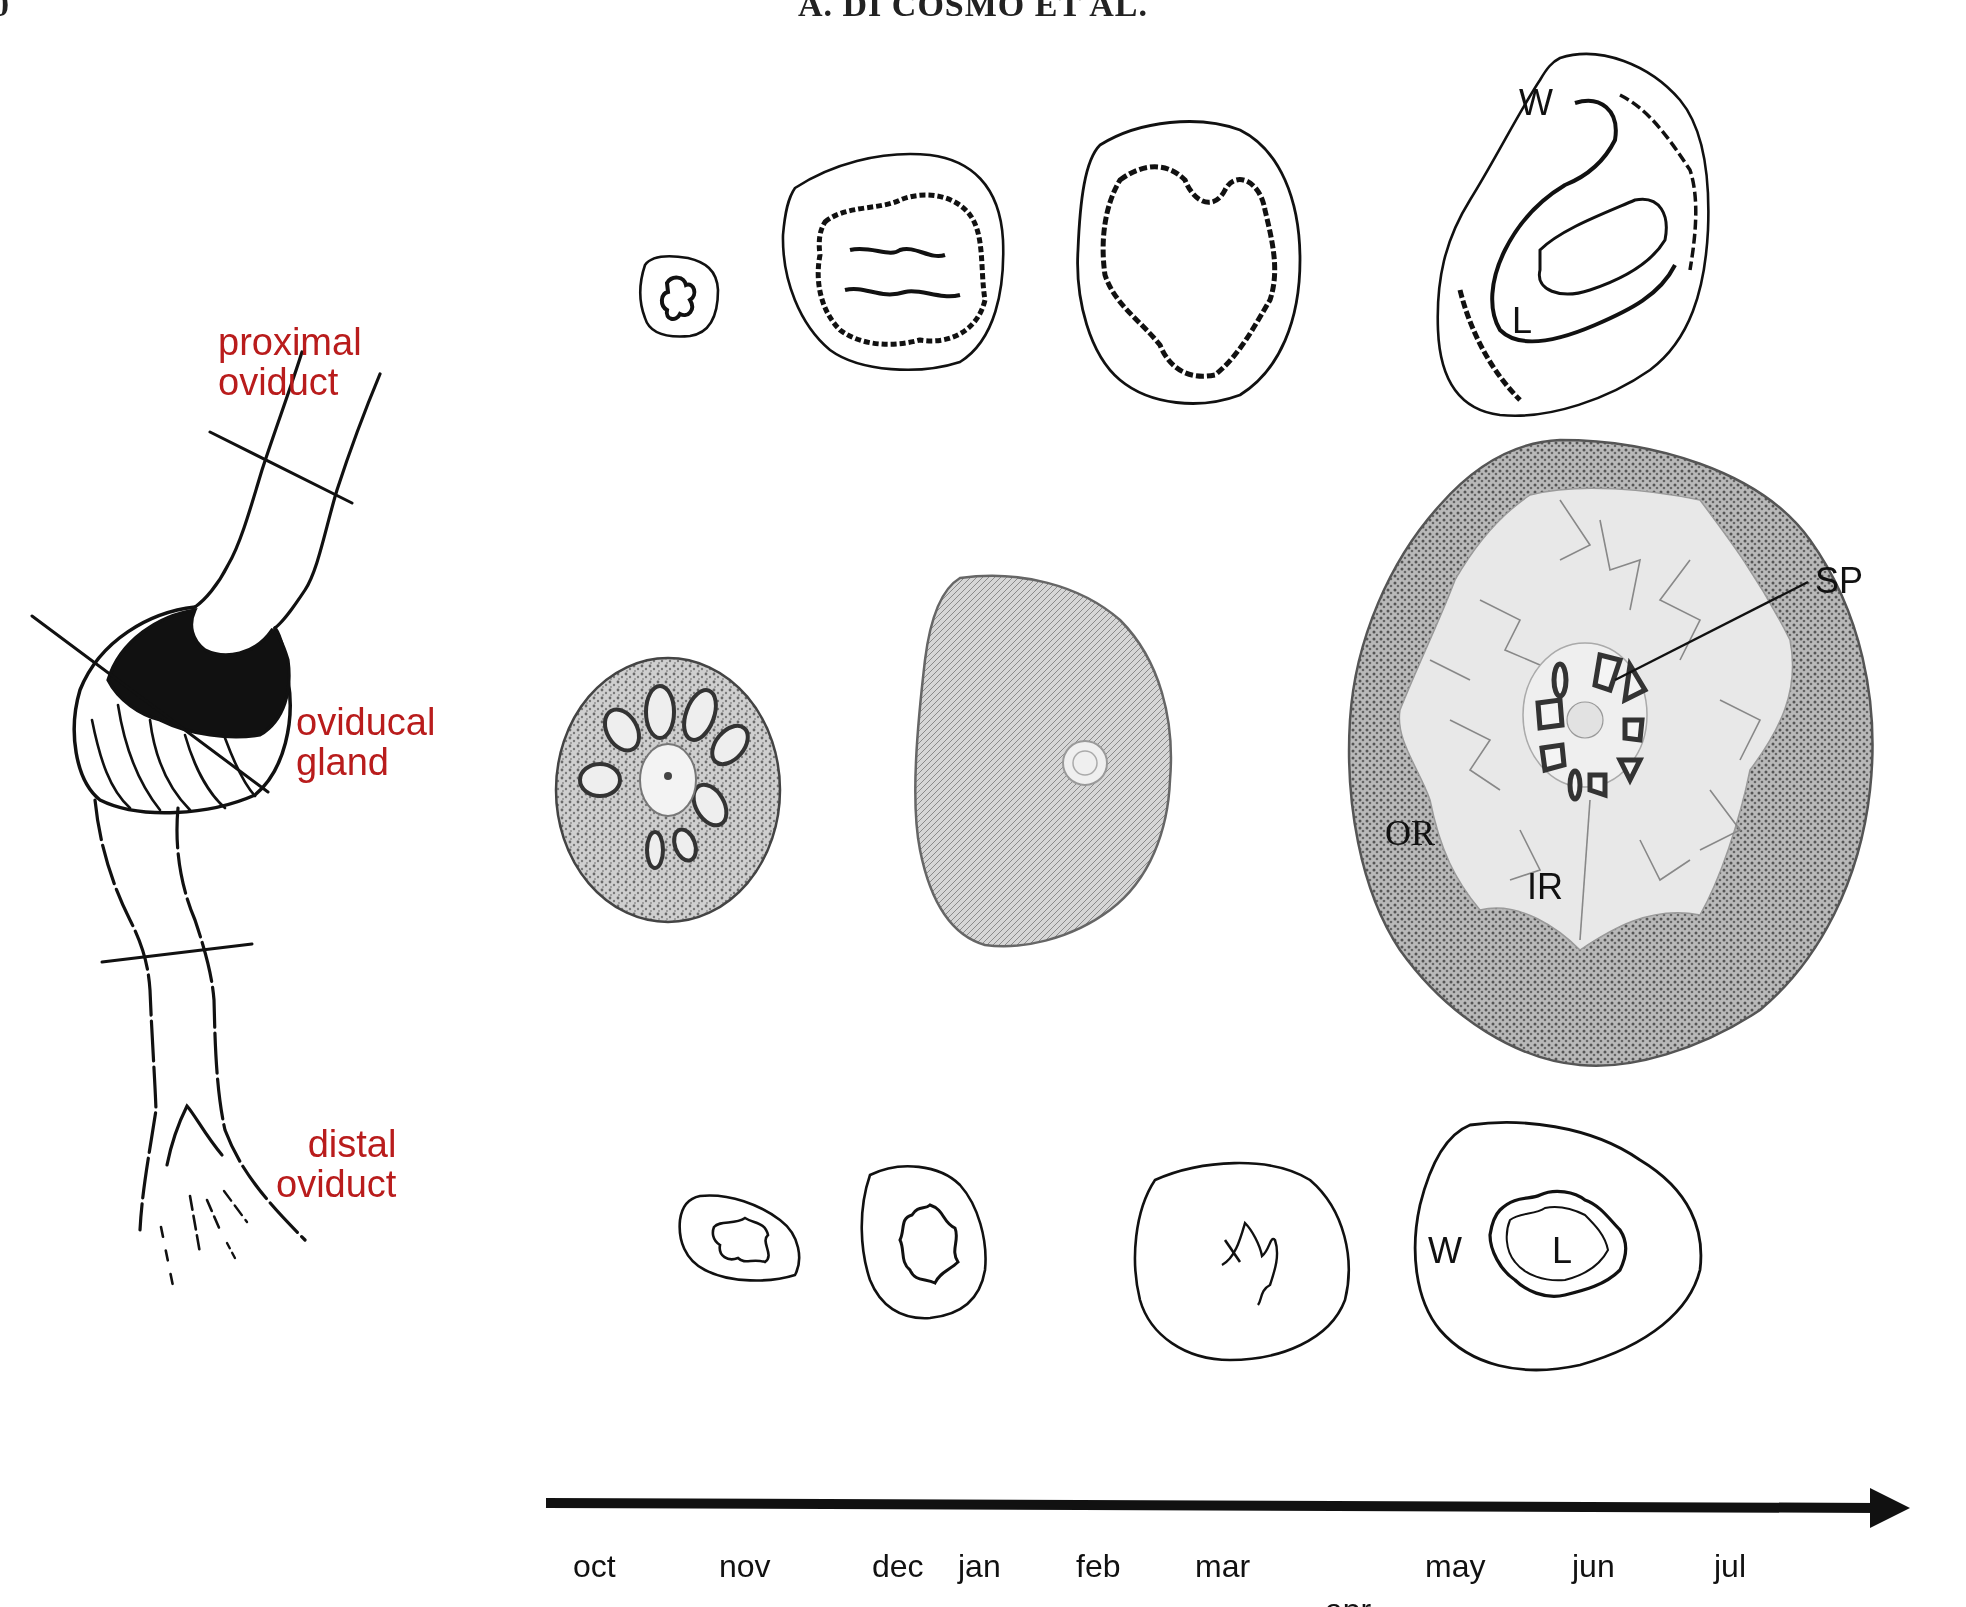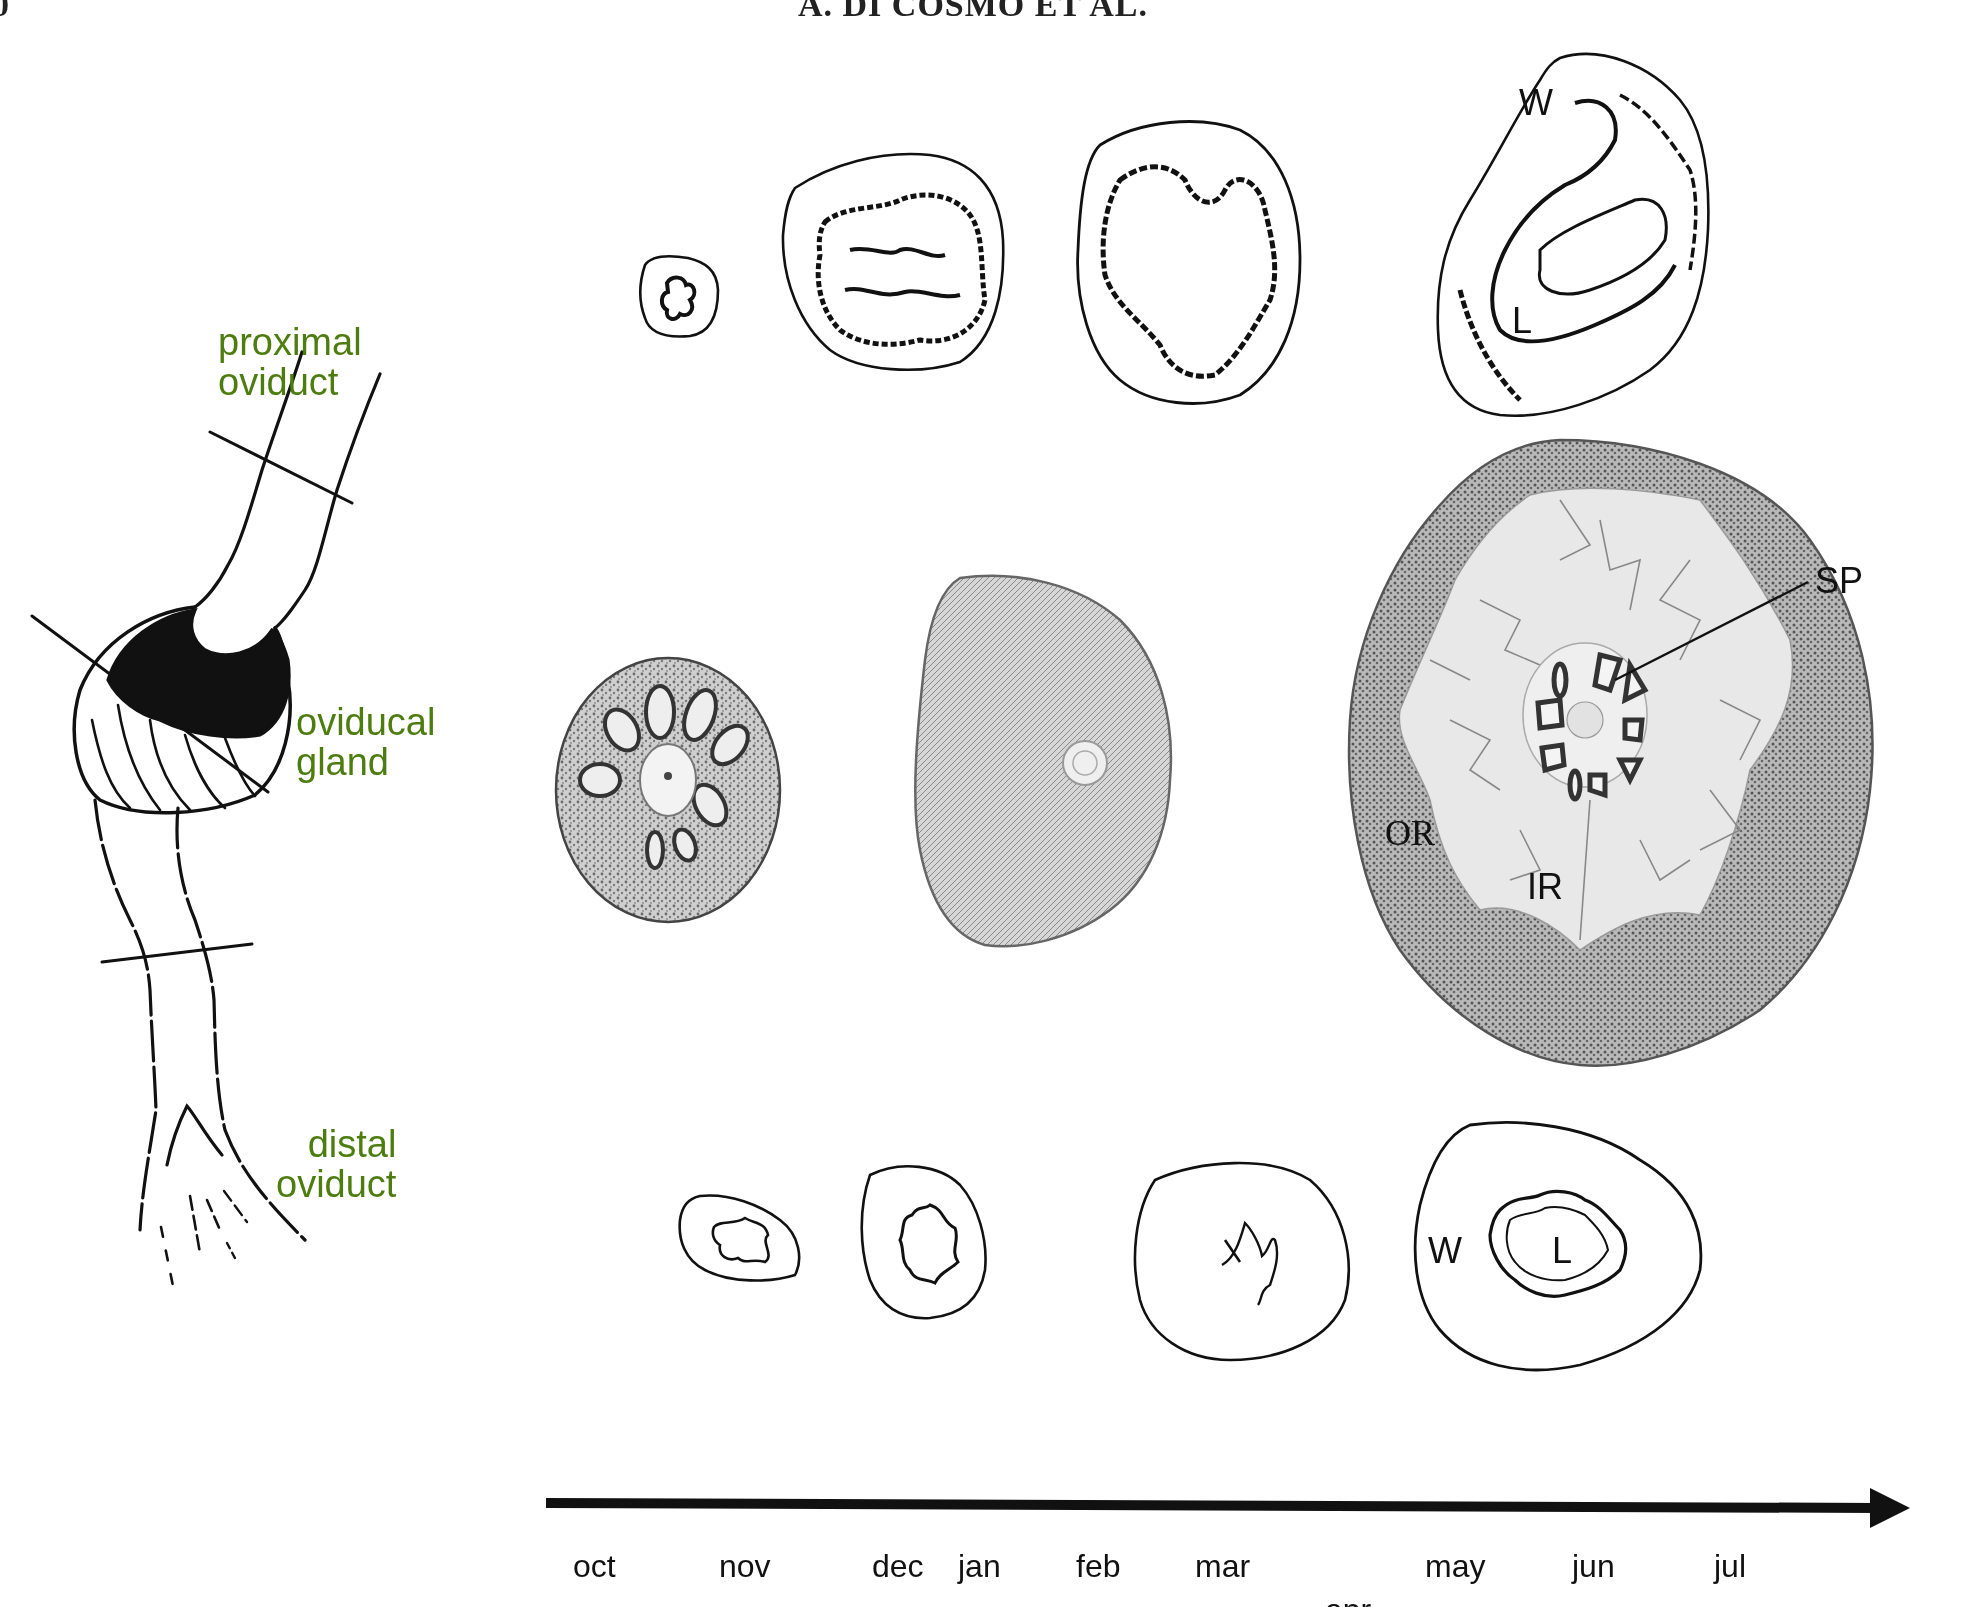--- a/index.html
+++ b/index.html
@@ -1,20 +1,20 @@
 <!DOCTYPE html>
 <html><head>
   <meta charset="utf-8">
   <style>
     html, body { margin: 0; padding: 0; background: #ffffff; }
     body { width: 1966px; height: 1607px; position: relative; overflow: hidden; font-family: "Liberation Sans", sans-serif; color: #111; }
     .running-head { position: absolute; top: -14px; left: 0; width: 1966px; height: 40px; font-family: "Liberation Serif", serif; font-weight: bold; font-size: 34px; color: #222; }
     .running-head .page-no { position: absolute; left: -8px; top: 0; }
     .running-head .authors { position: absolute; left: 798px; top: 0; letter-spacing: 1px; }
-    .lbl { position: absolute; font-family: "Liberation Sans", sans-serif; font-size: 38px; line-height: 40px; color: #4d7c0f; }
+    .lbl { position: absolute; font-family: "Liberation Sans", sans-serif; font-size: 38px; line-height: 40px; color: #b91c1c; }
     .in-lbl { position: absolute; font-family: "Liberation Sans", sans-serif; font-size: 36px; color: #111; }
     .month { position: absolute; top: 1548px; font-family: "Liberation Sans", sans-serif; font-size: 32px; color: #111; }
     svg { position: absolute; left: 0; top: 0; }
   </style>
 </head>
 <body>
 
 <div class="running-head">
   <span class="page-no">0</span>
   <span class="authors">A. DI COSMO ET AL.</span>

